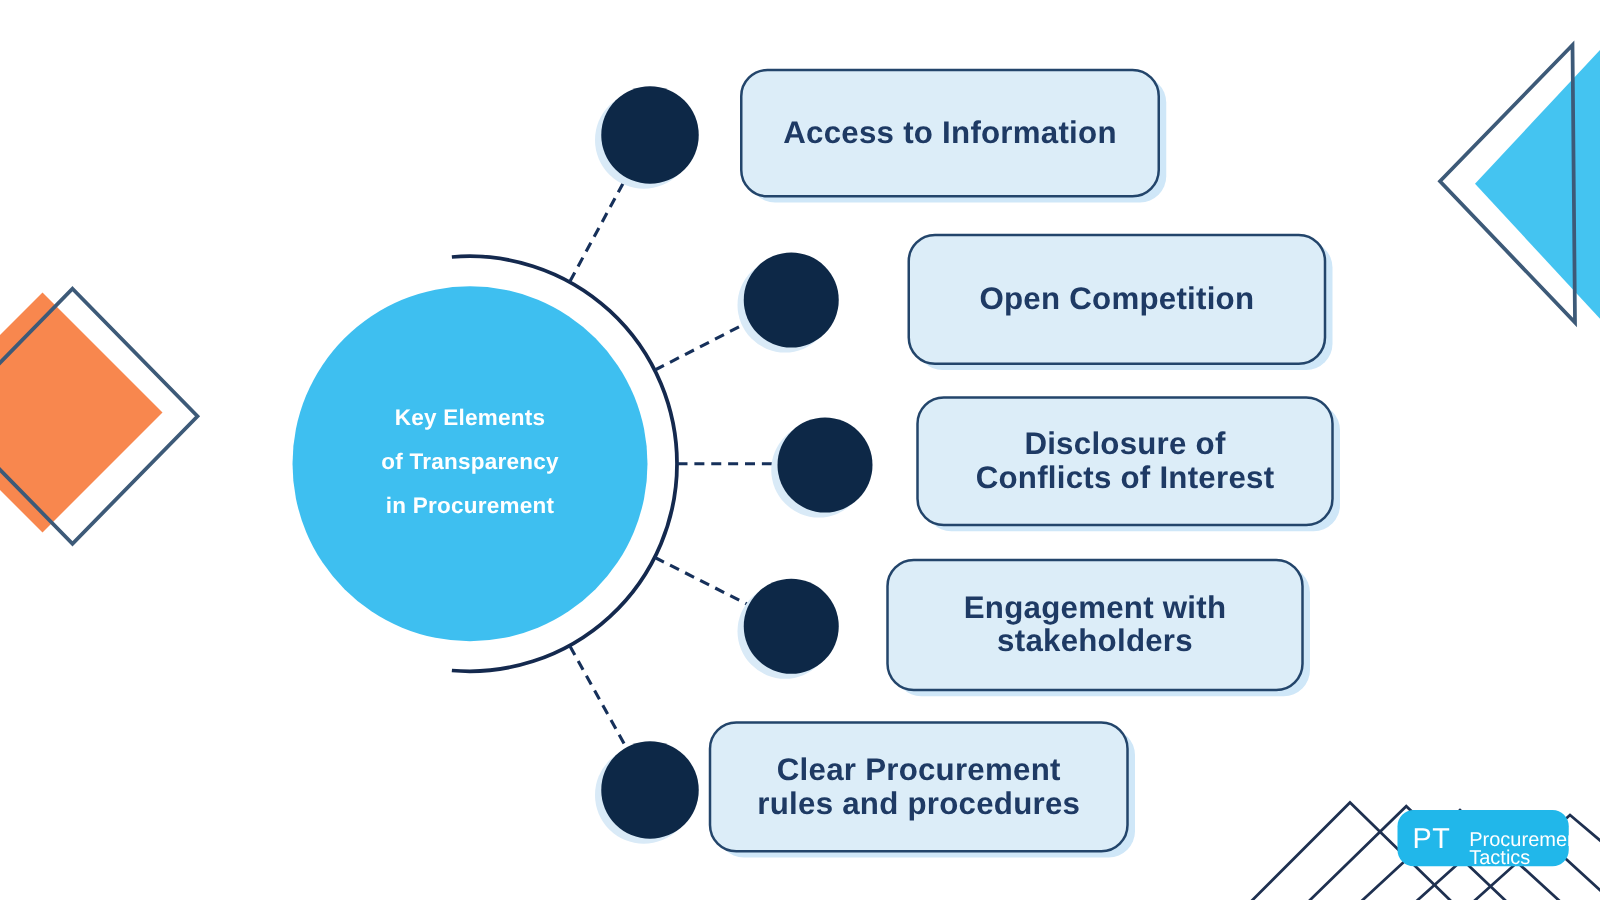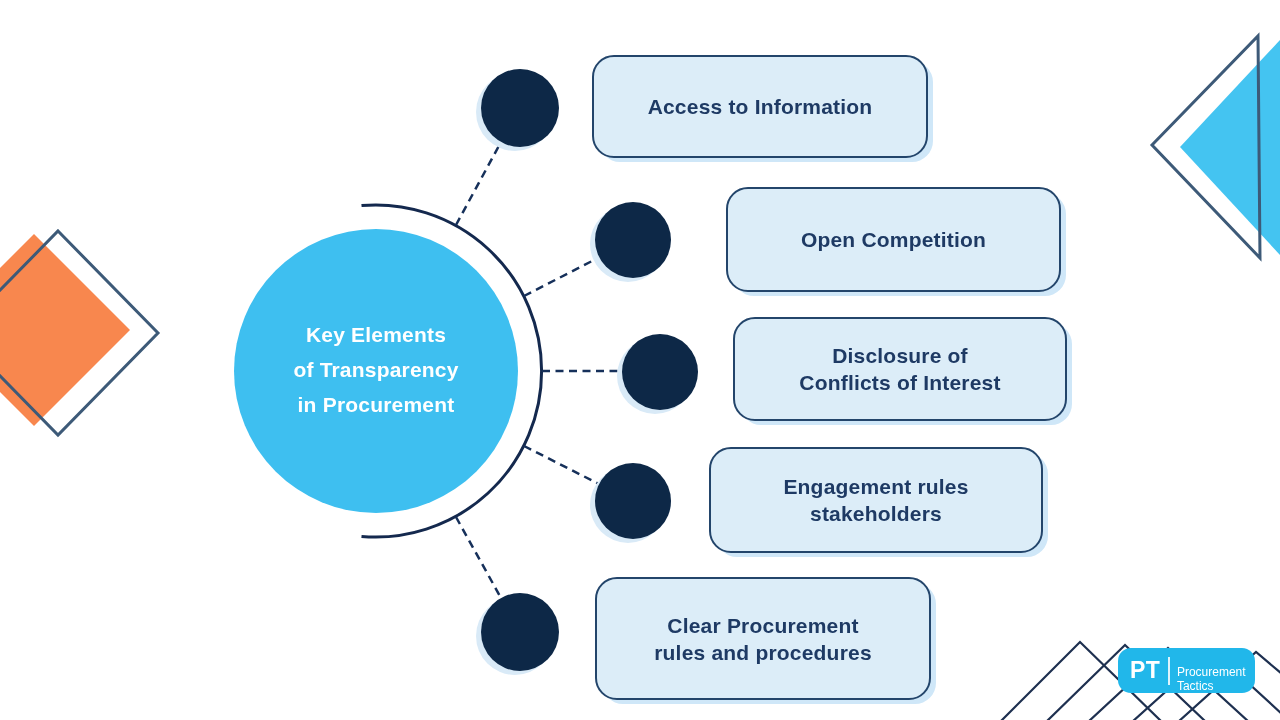--- a/index.html
+++ b/index.html
@@ -4,40 +4,40 @@
 <style>
   html,body{margin:0;padding:0;background:#fff;}
   .stage{
     position:relative;width:1280px;height:720px;overflow:hidden;background:#ffffff;
     font-family:"Liberation Sans", sans-serif;
   }
   .bg-svg{position:absolute;left:0;top:0;width:1280px;height:720px;}
   .hub-title{
     position:absolute;left:206px;top:317px;width:340px;
     text-align:center;color:#ffffff;font-weight:bold;
-    font-size:21px;line-height:35px;white-space:pre-line;letter-spacing:.2px;
+    font-size:18px;line-height:35px;white-space:pre-line;letter-spacing:.2px;
   }
   .node-box{
     position:absolute;display:flex;align-items:center;justify-content:center;
     background:#DCEDF8;border:2px solid #23456B;border-radius:22px;
     box-shadow:6px 5px 0 -1px #CFE7F8;
     box-sizing:border-box;
   }
   .node-label{
-    color:#1E3A64;font-weight:bold;font-size:21px;line-height:27px;
+    color:#1E3A64;font-weight:bold;font-size:25px;line-height:27px;
     text-align:center;white-space:pre-line;letter-spacing:.2px;
   }
   .logo{
     position:absolute;left:1118px;top:648px;width:137px;height:45px;
     background:#21B7EA;border-radius:13px;display:flex;align-items:center;
     padding-left:12px;box-sizing:border-box;
   }
-  .logo-initials{color:#fff;font-weight:bold;font-size:23px;letter-spacing:.5px;}
+  .logo-initials{color:#fff;font-weight:normal;font-size:23px;letter-spacing:.5px;}
   .logo-divider{width:1.5px;height:28px;background:rgba(255,255,255,.85);margin:0 7px 0 8px;}
-  .logo-name{color:#fff;font-size:12px;line-height:13.5px;white-space:pre-line;font-weight:normal;margin-top:18px;}
+  .logo-name{color:#fff;font-size:16px;line-height:13.5px;white-space:pre-line;font-weight:normal;margin-top:18px;}
 </style>
 </head>
 <body>
 
 <div class="stage">
 
   <svg class="bg-svg" viewBox="0 0 1280 720">
 
     <polygon points="34,234 130,330 34,426 -62,330" fill="#F8874E"></polygon>
     <polygon points="58,231 158,333 58,435 -42,333" fill="none" stroke-width="3" stroke="#3D5A78"></polygon>
@@ -93,25 +93,25 @@
   <div class="node-box" style="left:706px;top:187px;width:335px;height:105px;margin-left:20px;">
     <span class="node-label">Open Competition</span>
   </div>
 
   <div class="node-box" style="left:733px;top:317px;width:334px;height:104px;justify-content:center;">
     <span class="node-label">Disclosure of
 Conflicts of Interest</span>
   </div>
 
   <div class="node-box" style="left:709px;top:447px;width:334px;height:106px;">
-    <span class="node-label">Engagement rules
+    <span class="node-label">Engagement with
 stakeholders</span>
   </div>
 
-  <div class="node-box" style="left:595px;top:577px;width:336px;height:123px;">
+  <div class="node-box" style="left:567px;top:577px;width:336px;height:105px;">
     <span class="node-label">Clear Procurement
 rules and procedures</span>
   </div>
 
   <div class="logo">
     <span class="logo-initials">PT</span>
     <span class="logo-divider"></span>
     <span class="logo-name">Procurement
 Tactics</span>
   </div>

